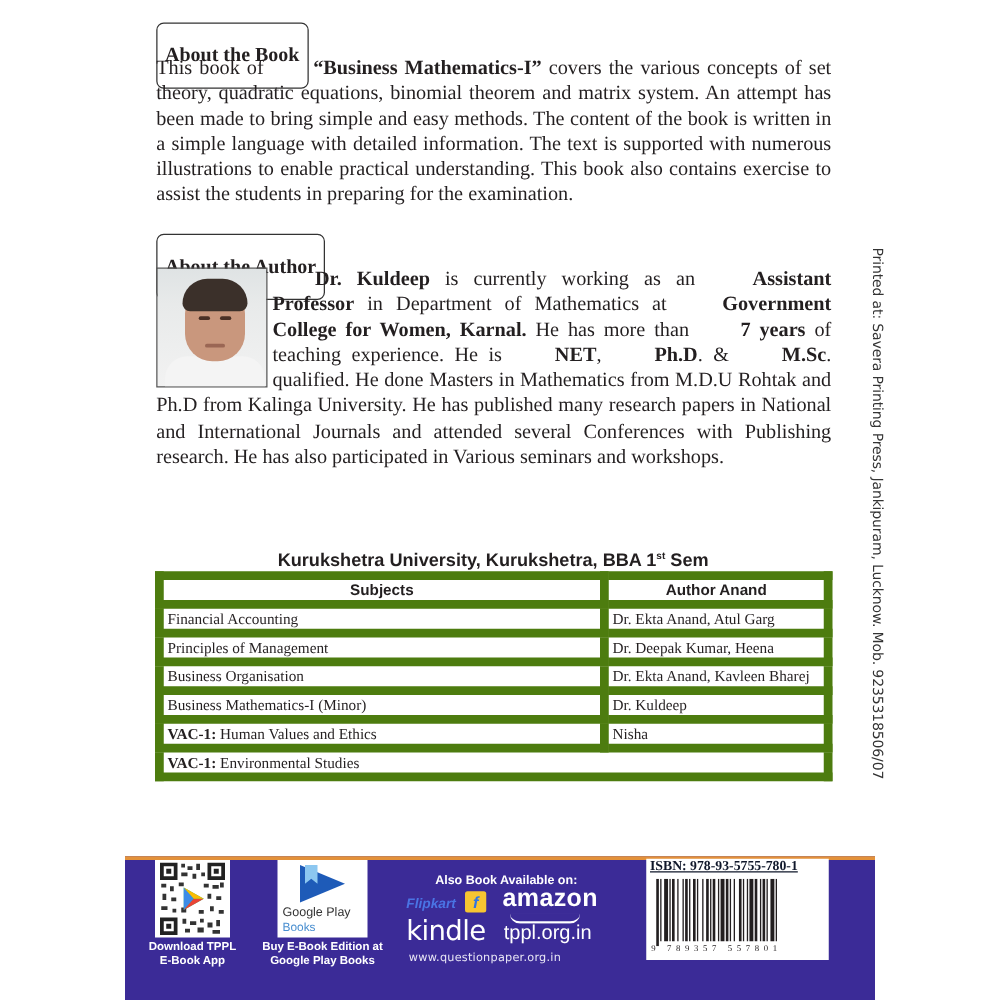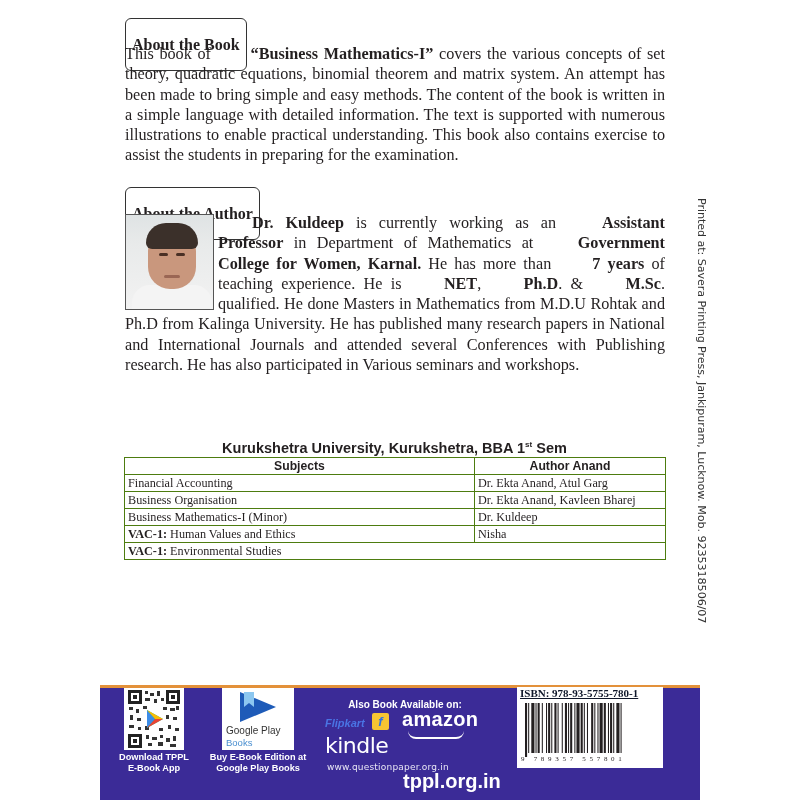--- a/index.html
+++ b/index.html
@@ -11,37 +11,37 @@
   .photo .hair{position:absolute;left:20px;top:8px;width:52px;height:26px;background:#3b302a;border-radius:26px 26px 8px 8px;}
   .photo .face{position:absolute;left:22px;top:16px;width:48px;height:58px;background:#c9977d;border-radius:20px 20px 22px 22px;}
   .photo .shirt{position:absolute;left:6px;top:70px;width:80px;height:30px;background:#f4f4f4;border-radius:18px 18px 0 0;}
   .photo .eye{position:absolute;top:38px;width:9px;height:3px;background:#4a3025;border-radius:2px;}
   .photo .mouth{position:absolute;left:38px;top:60px;width:16px;height:3px;background:#9a6654;border-radius:2px;}
   .vertical{position:absolute;left:694px;top:198px;width:16px;height:420px;}
   .vertical span{position:absolute;left:0;top:0;transform-origin:0 0;transform:translate(14px,0) rotate(90deg);white-space:nowrap;font-family:"DejaVu Sans",sans-serif;font-size:11.2px;color:#333;letter-spacing:-0.1px;}
   .table-title{position:absolute;left:124px;top:440px;width:541px;text-align:center;font-family:"Liberation Sans",sans-serif;font-weight:bold;font-size:14.5px;color:#231f20;}
   .table-title sup{font-size:8px;}
   table.subj{position:absolute;left:124px;top:457px;width:542px;border-collapse:collapse;font-size:12.2px;}
-  table.subj td,table.subj th{border:1px solid #4d7c0f;padding:0 3px;height:16px;line-height:16px;vertical-align:top;}
+  table.subj td,table.subj th{border:7px solid #4d7c0f;padding:0 3px;height:16px;line-height:16px;vertical-align:top;}
   table.subj th{font-family:"Liberation Sans",sans-serif;font-weight:bold;font-size:12.2px;text-align:center;}
   table.subj td.c1{width:343px;}
   .band{position:absolute;left:100px;top:685px;width:600px;height:115px;background:#3b2b97;border-top:3px solid #e3913a;box-sizing:border-box;}
   .qr{position:absolute;left:124px;top:688px;width:60px;height:62px;background:#fff;}
   .qr svg{position:absolute;left:4px;top:2px;}
   .gpb{position:absolute;left:222px;top:688px;width:72px;height:62px;background:#fff;}
   .gpb .gp-title{position:absolute;left:4px;top:37px;font-family:"Liberation Sans",sans-serif;font-size:10px;color:#333;white-space:nowrap;}
   .gpb .gp-sub{position:absolute;left:4px;top:49px;font-family:"Liberation Sans",sans-serif;font-size:9.5px;color:#4a8fd0;}
   .cap{position:absolute;font-family:"Liberation Sans",sans-serif;font-weight:bold;font-size:9.2px;line-height:10.5px;color:#ffffff;text-align:center;}
   .avail{position:absolute;left:330px;top:699px;width:150px;font-family:"Liberation Sans",sans-serif;font-weight:bold;font-size:10px;color:#fff;text-align:center;}
   .flip{position:absolute;left:325px;top:717px;font-family:"Liberation Sans",sans-serif;font-style:italic;font-weight:bold;font-size:11px;color:#4a74e4;}
   .flipbag{position:absolute;left:372px;top:713px;width:17px;height:17px;background:#f7c532;border-radius:2px;color:#2f74e4;font-family:"Liberation Sans",sans-serif;font-weight:bold;font-style:italic;font-size:13px;line-height:17px;text-align:center;}
   .amazon{position:absolute;left:402px;top:708px;font-family:"Liberation Sans",sans-serif;font-weight:bold;font-size:20px;color:#fff;letter-spacing:0.3px;}
   .amazon-smile{position:absolute;left:408px;top:731px;width:56px;height:6px;border-bottom:2px solid #fff;border-radius:0 0 40px 40px;}
   .kindle{position:absolute;left:325px;top:733px;font-family:"DejaVu Sans",sans-serif;font-size:22px;color:#fff;letter-spacing:-0.5px;}
-  .tppl{position:absolute;left:403px;top:770px;font-family:"Liberation Sans",sans-serif;font-weight:bold;font-size:20px;color:#fff;}
+  .tppl{position:absolute;left:403px;top:738px;font-family:"Liberation Sans",sans-serif;font-weight:normal;font-size:16px;color:#fff;}
   .qpaper{position:absolute;left:327px;top:762px;font-family:"DejaVu Sans",sans-serif;font-size:9px;color:#e8e6f5;letter-spacing:0.2px;}
   .isbn{position:absolute;left:517px;top:687px;width:146px;height:81px;background:#fff;}
   .isbn-text{position:absolute;left:3px;top:0;font-family:"Liberation Serif",serif;font-weight:bold;font-size:11px;color:#0f172a;white-space:nowrap;text-decoration:underline;}
   .isbn svg{position:absolute;left:6px;top:16px;}
   .isbn-digits{position:absolute;left:4px;top:68px;width:140px;font-family:Liberation Serif, serif;font-size:7px;color:#231f20;letter-spacing:3.7px;white-space:nowrap;}
 </style>
 </head>
 <body>
 
 <div class="heading-box" style="left:125px;top:18px;">About the Book</div>
@@ -71,20 +71,24 @@
   <thead>
     <tr>
       <th>Subjects</th>
       <th>Author Anand</th>
     </tr>
   </thead>
   <tbody id="table-body">
       <tr>
         <td class="c1"><span>Financial Accounting</span></td>
         <td>Dr. Ekta Anand, Atul Garg</td>
+      </tr>
+      <tr>
+        <td class="c1"><span>Principles of Management</span></td>
+        <td>Dr. Deepak Kumar, Heena</td>
       </tr>
       <tr>
         <td class="c1"><span>Business Organisation</span></td>
         <td>Dr. Ekta Anand, Kavleen  Bharej</td>
       </tr>
       <tr>
         <td class="c1"><span>Business Mathematics-I (Minor)</span></td>
         <td>Dr. Kuldeep</td>
       </tr>
       <tr>

